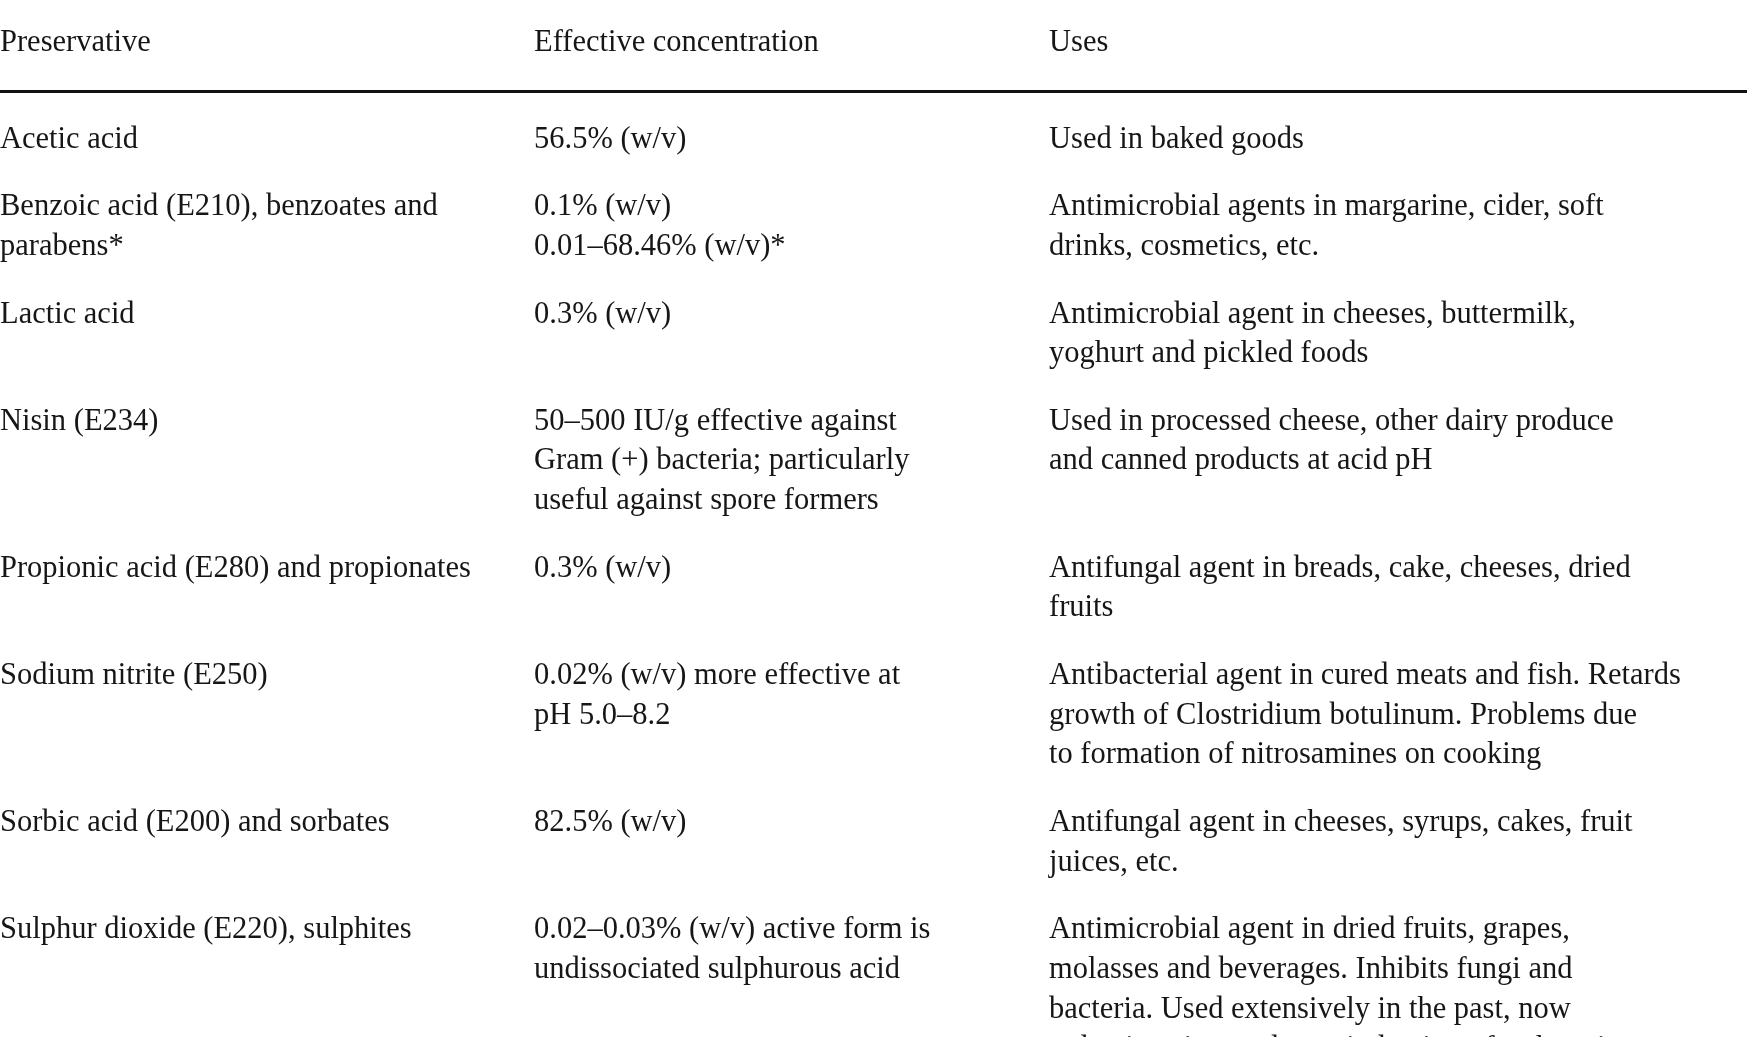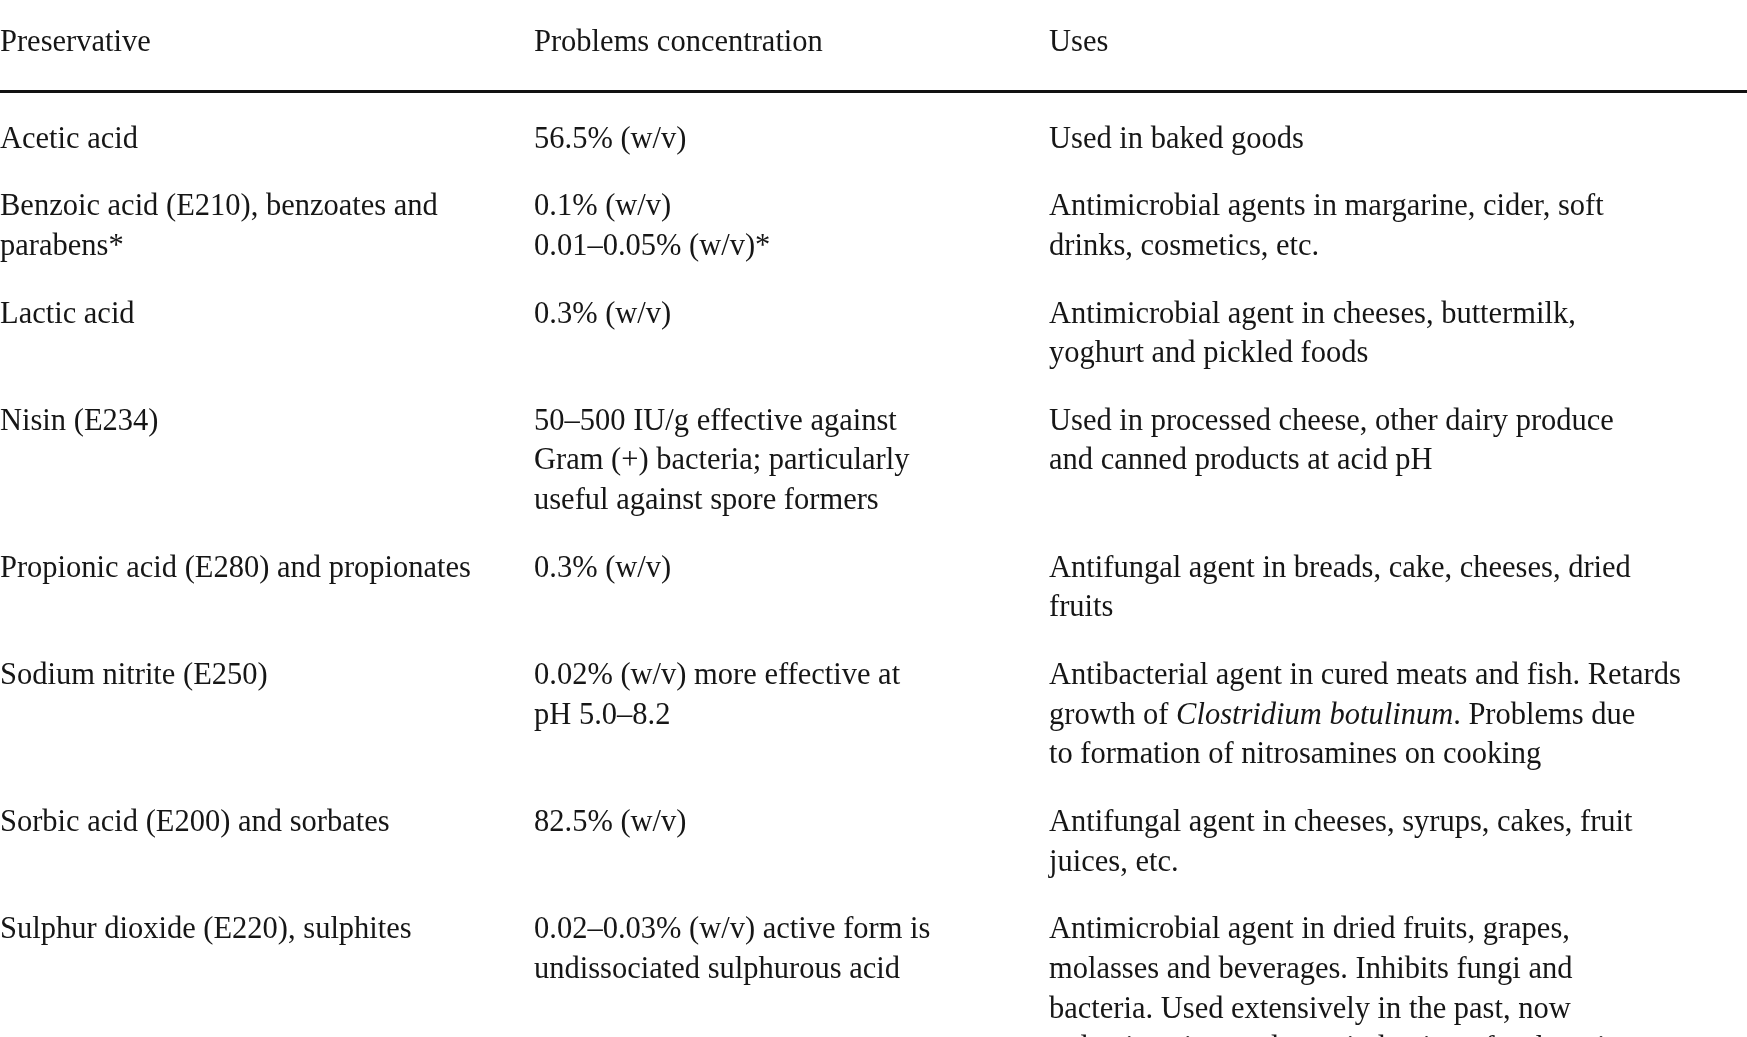--- a/index.html
+++ b/index.html
@@ -55,54 +55,53 @@
   tbody tr:first-child td {
     padding-top: 26px;
   }
 
   td.uses-col, th.uses-col {
     padding-right: 0;
     white-space: pre-line;
   }
 
   .species {
-    font-style: italic;
   }
 
   
   .nowrap-line { display: block; white-space: pre; }
 </style>
 </head>
 <body>
 
 <div class="table-wrap">
   <table class="preservatives">
     <colgroup>
       <col class="c-preservative">
       <col class="c-concentration">
       <col class="c-uses">
     </colgroup>
     <thead>
       <tr>
         <th>Preservative</th>
-        <th>Problems concentration</th>
+        <th>Effective concentration</th>
         <th class="uses-col">Uses</th>
       </tr>
     </thead>
     <tbody id="table-body">
         <tr>
           <td>Acetic acid</td>
           <td>56.5% (w/v)</td>
           <td class="uses-col"><span class="nowrap-line">Used in baked goods</span></td>
         </tr>
         <tr>
           <td>Benzoic acid (E210), benzoates and
 parabens*</td>
           <td>0.1% (w/v)
-0.01–0.05% (w/v)*</td>
+0.01–68.46% (w/v)*</td>
           <td class="uses-col"><span class="nowrap-line">Antimicrobial agents in margarine, cider, soft</span><span class="nowrap-line">drinks, cosmetics, etc.</span></td>
         </tr>
         <tr>
           <td>Lactic acid</td>
           <td>0.3% (w/v)</td>
           <td class="uses-col"><span class="nowrap-line">Antimicrobial agent in cheeses, buttermilk,</span><span class="nowrap-line">yoghurt and pickled foods</span></td>
         </tr>
         <tr>
           <td>Nisin (E234)</td>
           <td>50–500 IU/g effective against

